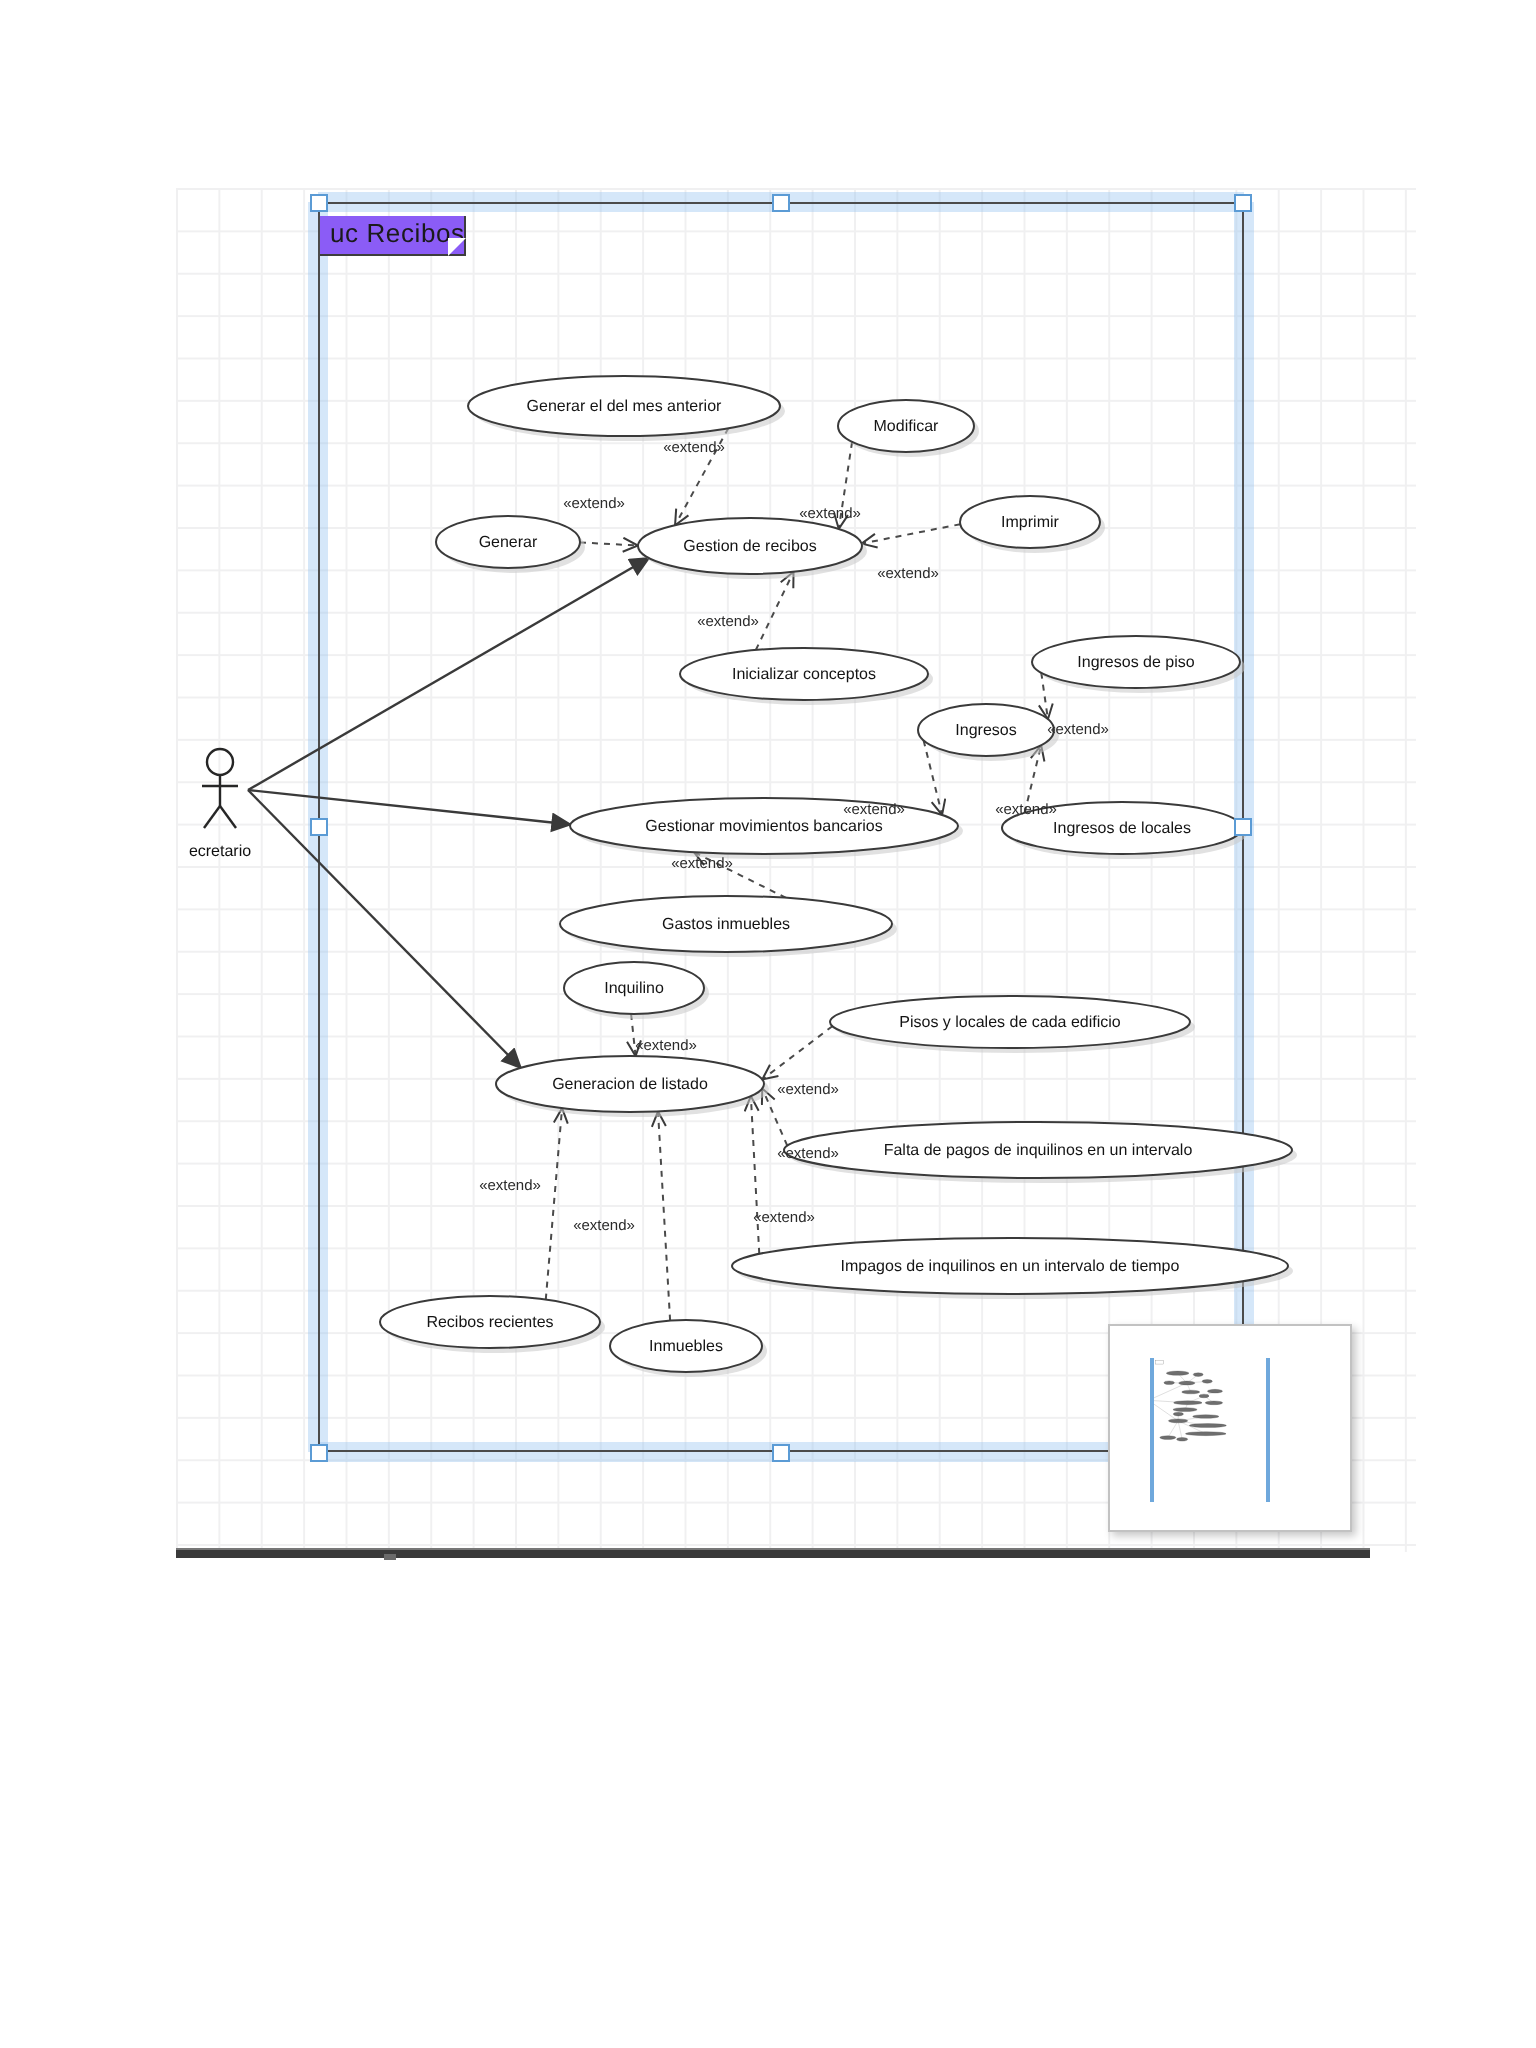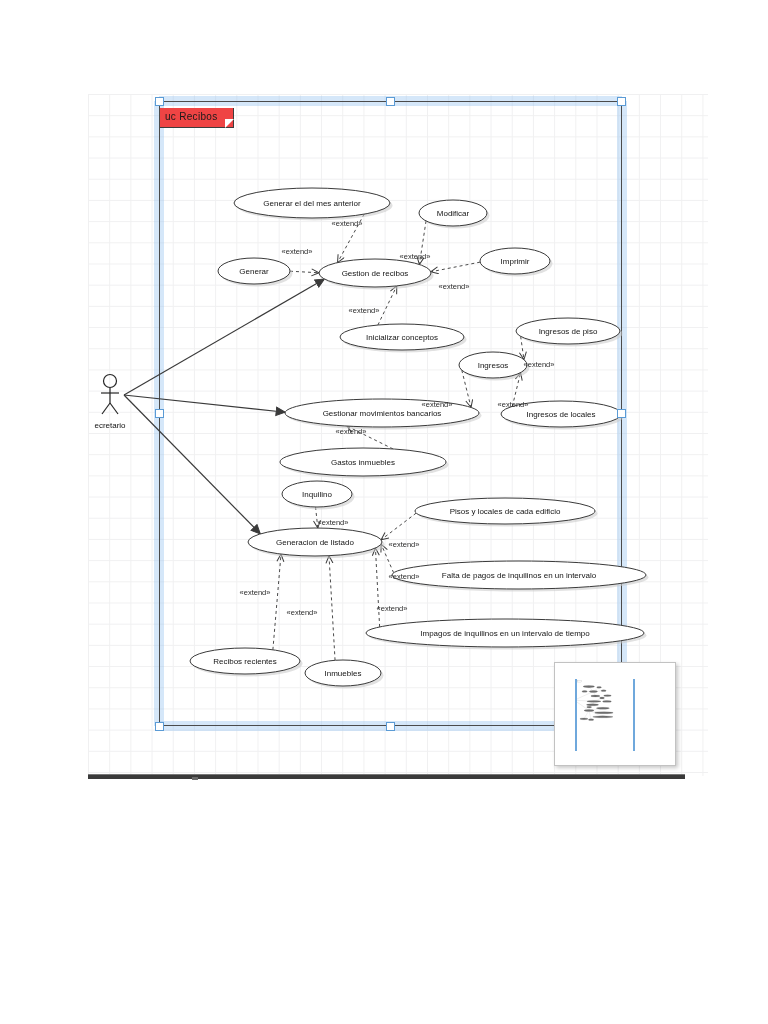--- a/index.html
+++ b/index.html
@@ -65,26 +65,26 @@
     background: #ffffff;
     border: 1.5px solid #5b9bd5;
     box-sizing: border-box;
   }
 
   #frame-tab {
     position: absolute;
     left: 160px;
     top: 108px;
     height: 17px;
-    padding: 1px 16px 1px 5px;
+    padding: 1px 0 1px 5px;
     border: 1px solid #3d3d3d;
     border-top: none;
     border-left: none;
-    background: #ef4444;
-    font-size: 10px;
+    background: #8b5cf6;
+    font-size: 13px;
     color: #1a1a1a;
     letter-spacing: 0.3px;
     line-height: 15px;
     white-space: nowrap;
   }
   #frame-tab::after {
     content: "";
     position: absolute;
     right: -1px;
     bottom: -1px;

